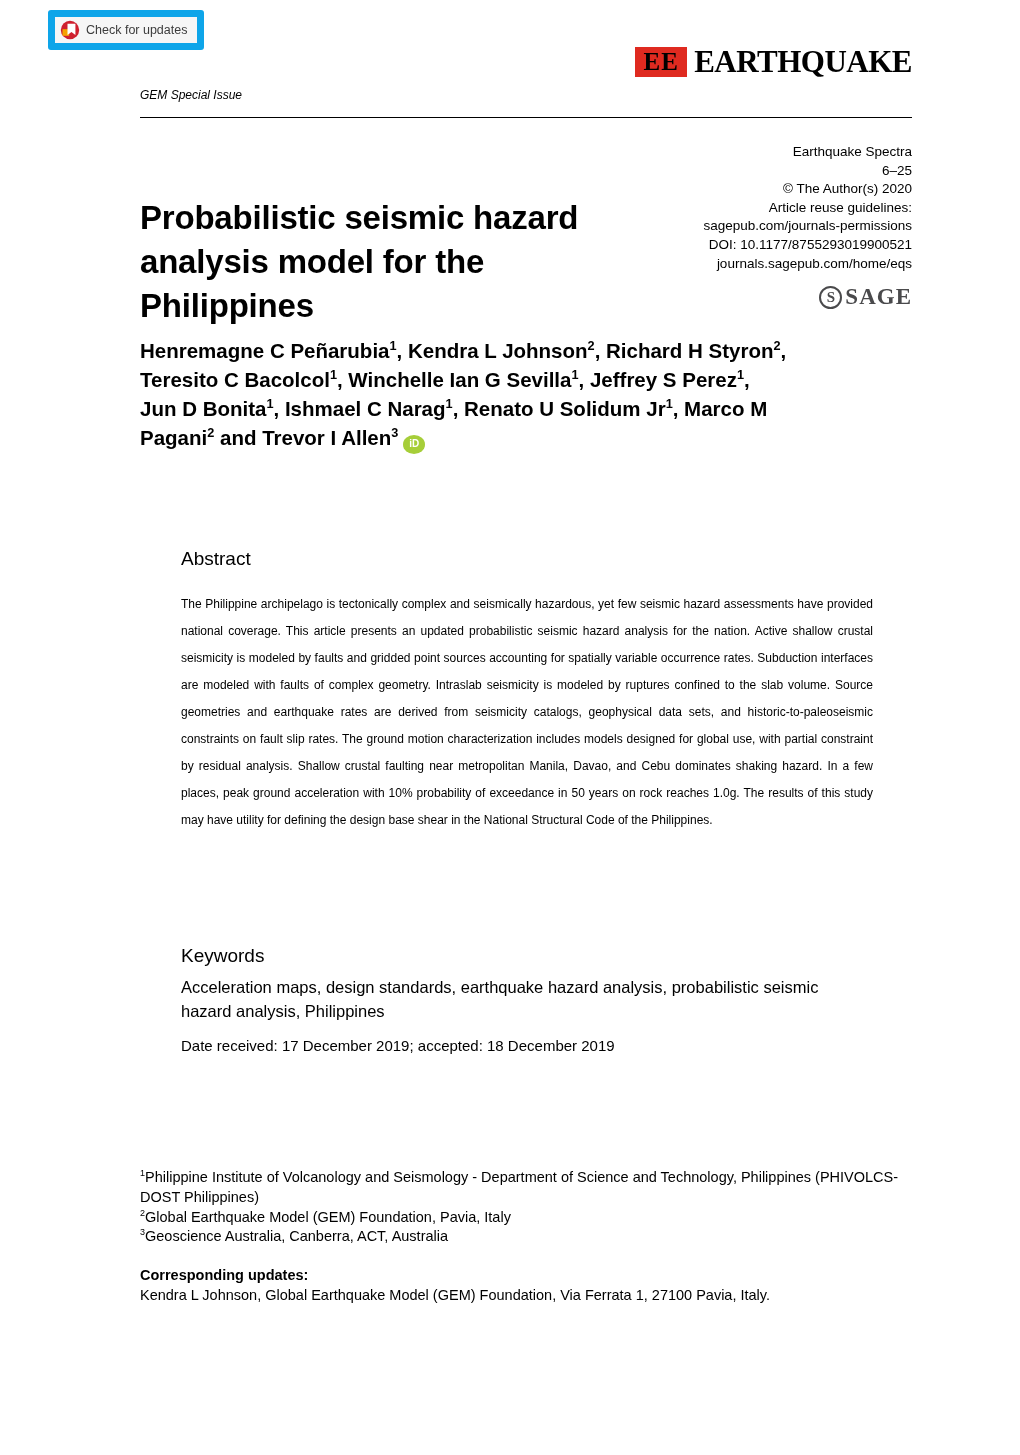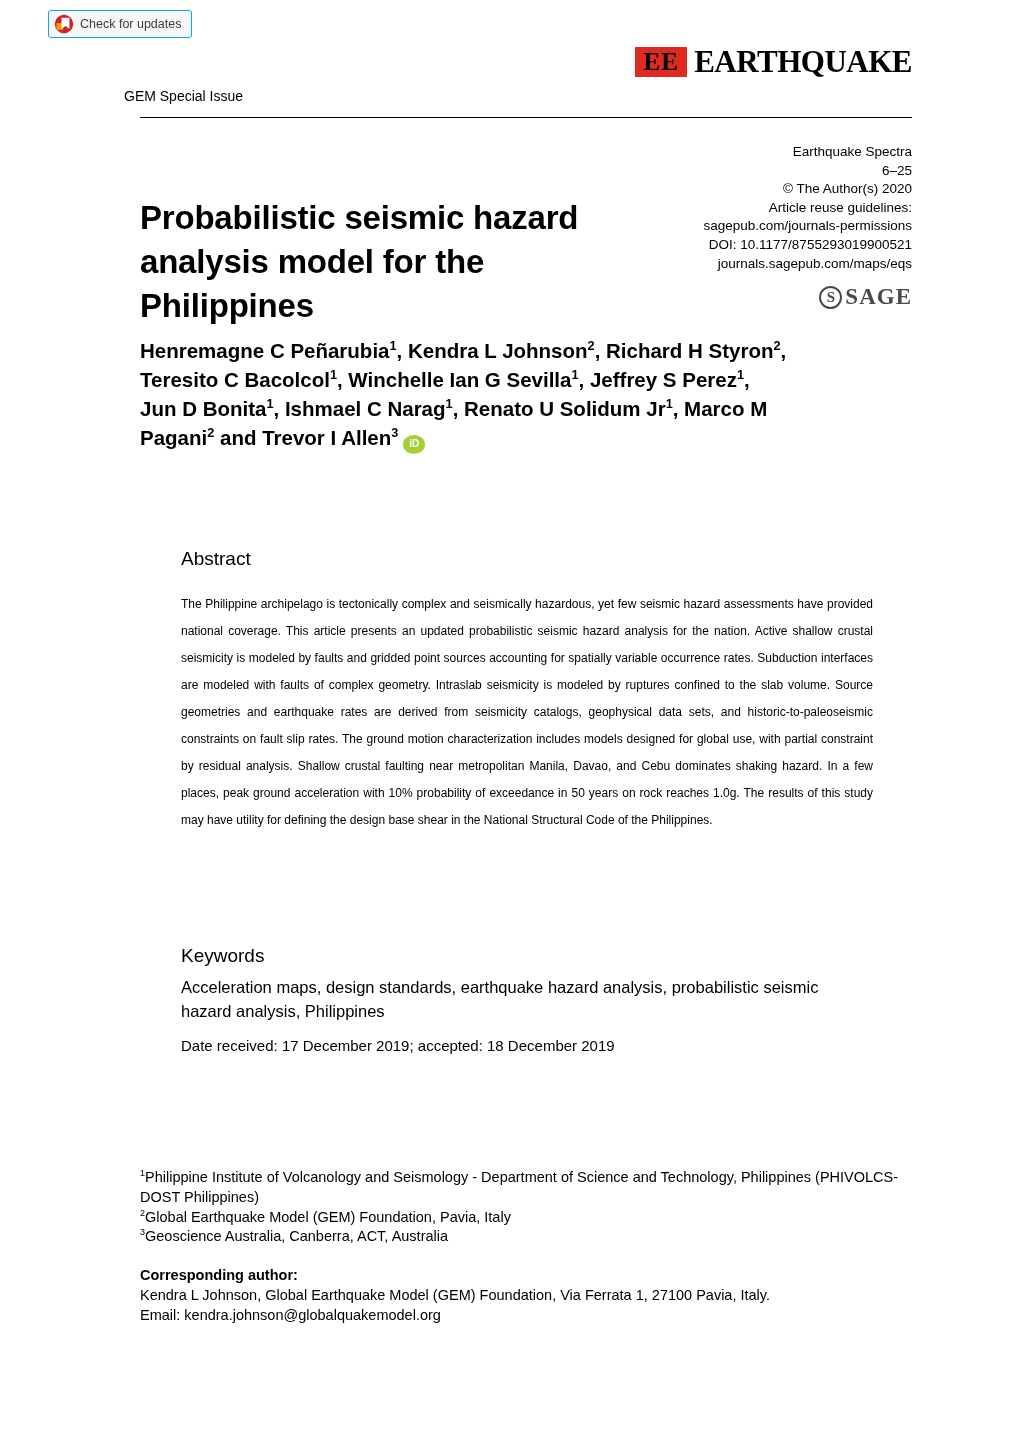--- a/index.html
+++ b/index.html
@@ -8,29 +8,29 @@
     width:1020px; height:1455px; position:relative; overflow:hidden;
     font-family:"Liberation Sans", sans-serif; color:#000;
   }
   sup { font-size:62%; vertical-align:super; line-height:0; }
 
   
   .update-badge{
     position:absolute; left:48px; top:10px;
     display:inline-flex; align-items:center; gap:6px;
     padding:3px 10px 3px 5px;
-    background:#f6f6f6; border:1px solid #0ea5e9; border-radius:3px;
+    background:#f6f6f6; border:7px solid #0ea5e9; border-radius:3px;
     font-size:12.5px; color:#3c3c3c; cursor:pointer;
   }
   .update-badge svg{ display:block; }
 
   
   .special-issue{
-    position:absolute; left:124px; top:88px;
-    font-size:14px; color:#000;
+    position:absolute; left:140px; top:88px;
+    font-style:italic; font-size:12px; color:#000;
   }
   .header-rule{
     position:absolute; left:140px; top:117px; width:772px;
     border-top:1.6px solid #000;
   }
   .eeri-logo{
     position:absolute; right:108px; top:46px;
     display:flex; flex-direction:column; gap:3px;
     font-family:"Liberation Serif", serif;
   }
@@ -130,21 +130,21 @@
 
   <h1 class="article-title">Probabilistic seismic hazard analysis model for the Philippines</h1>
 
   <div class="meta-col">
     <div class="meta-line">Earthquake Spectra</div>
     <div class="meta-line">6–25</div>
     <div class="meta-line">© The Author(s) 2020</div>
     <div class="meta-line">Article reuse guidelines:</div>
     <div class="meta-line">sagepub.com/journals-permissions</div>
     <div class="meta-line">DOI: 10.1177/8755293019900521</div>
-    <div class="meta-line">journals.sagepub.com/maps/eqs</div>
+    <div class="meta-line">journals.sagepub.com/home/eqs</div>
     <span class="sage-logo">
       <span class="sage-s">S</span>
       <span class="sage-word">SAGE</span>
     </span>
   </div>
 
   <p class="authors"><span><span>Henremagne C Peñarubia</span><sup>1</sup><span>, Kendra L Johnson</span><sup>2</sup><span>, Richard H Styron</span><sup>2</sup><span>, Teresito C Bacolcol</span><sup>1</sup><span>, Winchelle Ian G Sevilla</span><sup>1</sup><span>, Jeffrey S Perez</span><sup>1</sup><span>, Jun D Bonita</span><sup>1</sup><span>, Ishmael C Narag</span><sup>1</sup><span>, Renato U Solidum Jr</span><sup>1</sup><span>, Marco M Pagani</span><sup>2</sup><span> and Trevor I Allen</span><sup>3</sup></span><span class="orcid">iD</span></p>
 
   <div class="abstract">
     <div class="section-heading">Abstract</div>
@@ -158,18 +158,17 @@
 
   <div class="dates-line">Date received: 17 December 2019; accepted: 18 December 2019</div>
 
   <div class="footnotes">
       <div class="fn-line"><sup>1</sup><span>Philippine Institute of Volcanology and Seismology - Department of Science and Technology, Philippines (PHIVOLCS-DOST Philippines)</span></div>
       <div class="fn-line"><sup>2</sup><span>Global Earthquake Model (GEM) Foundation, Pavia, Italy</span></div>
       <div class="fn-line"><sup>3</sup><span>Geoscience Australia, Canberra, ACT, Australia</span></div>
     </div>
 
   <div class="correspondence">
-    <div class="corr-heading">Corresponding author:</div>
+    <div class="corr-heading">Corresponding updates:</div>
     <div>Kendra L Johnson, Global Earthquake Model (GEM) Foundation, Via Ferrata 1, 27100 Pavia, Italy.</div>
-    <div><span>Email: </span><span>kendra.johnson@globalquakemodel.org</span></div>
   </div>
 
 </div>
 
 </body></html>

